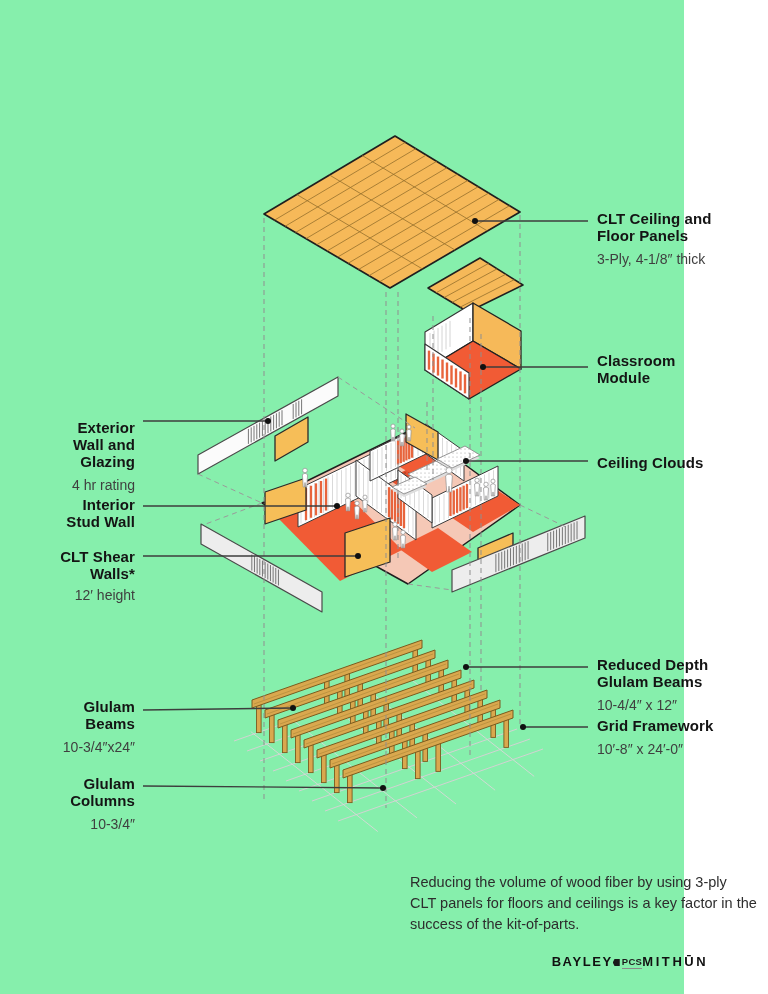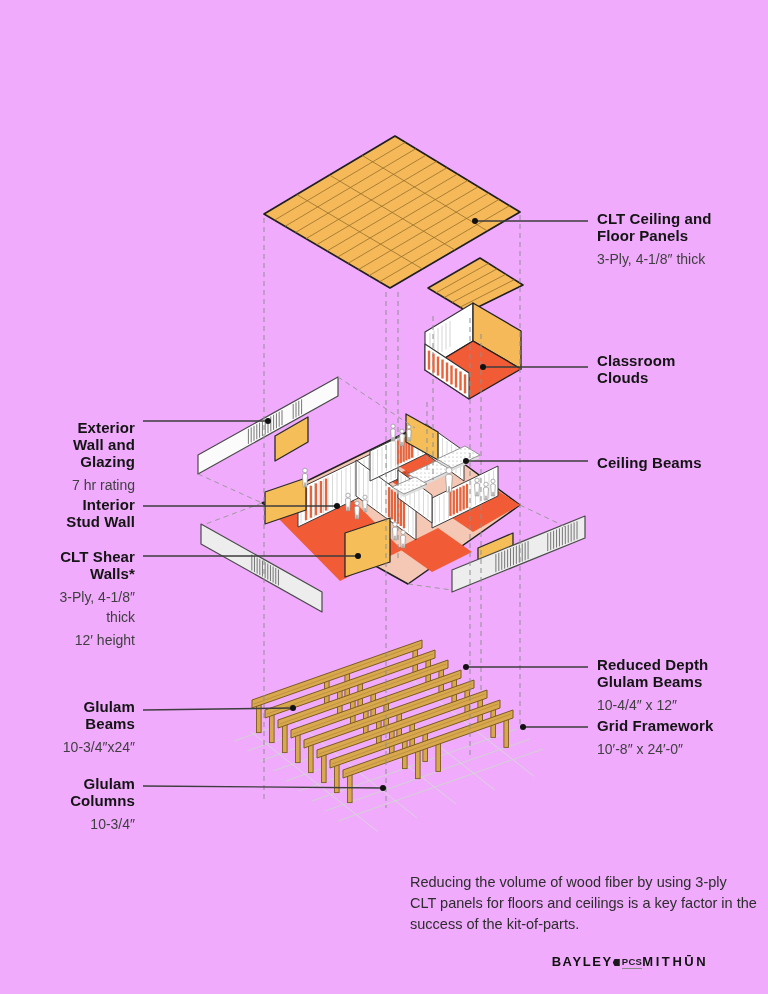--- a/index.html
+++ b/index.html
@@ -1,16 +1,16 @@
 <!DOCTYPE html>
 <html><head>
 <meta charset="utf-8">
 <style>
   html,body{margin:0;padding:0;background:#fff;width:768px;height:994px;overflow:hidden;}
-  .page{position:relative;width:768px;height:994px;background:#f0abfc;font-family:"Liberation Sans",sans-serif;}
+  .page{position:relative;width:684px;height:994px;background:#86efac;font-family:"Liberation Sans",sans-serif;}
   svg.diagram{position:absolute;left:0;top:0;}
   .callout{position:absolute;}
   .callout .t{font:700 15px/17px "Liberation Sans",sans-serif;color:#141414;white-space:pre-line;letter-spacing:.1px;}
   .callout .s{font:400 14px/20px "Liberation Sans",sans-serif;color:#3f3f3f;white-space:pre-line;margin-top:5px;}
   .callout .s2{font:400 14px/20px "Liberation Sans",sans-serif;color:#3f3f3f;white-space:pre-line;margin-top:3px;}
   .co-left{text-align:right;width:118px;}
   .co-right{text-align:left;width:170px;}
   .note{position:absolute;left:410px;top:872px;width:360px;font:400 14.5px/21px "Liberation Sans",sans-serif;color:#2d2d2d;white-space:pre-line;}
   .logos{position:absolute;left:546px;top:955px;width:168px;display:flex;align-items:baseline;justify-content:center;}
   .logo-bayley{font:700 13px/14px "Liberation Sans",sans-serif;color:#111;letter-spacing:1.6px;}
@@ -429,50 +429,48 @@
       </g>
   </svg>
 
   <div class="callout co-right" style="left:597px;top:210px;">
     <div class="t">CLT Ceiling and
 Floor Panels</div>
     <div class="s">3-Ply, 4-1/8″ thick</div>
   </div>
   <div class="callout co-right" style="left:597px;top:352px;">
     <div class="t">Classroom
-Clouds</div>
+Module</div>
   </div>
   <div class="callout co-right" style="left:597px;top:454px;">
-    <div class="t">Ceiling Beams</div>
+    <div class="t">Ceiling Clouds</div>
   </div>
   <div class="callout co-right" style="left:597px;top:656px;">
     <div class="t">Reduced Depth
 Glulam Beams</div>
     <div class="s">10-4/4″ x 12″</div>
   </div>
   <div class="callout co-right" style="left:597px;top:717px;">
     <div class="t">Grid Framework</div>
     <div class="s">10′-8″ x 24′-0″</div>
   </div>
 
   <div class="callout co-left" style="left:17px;top:419px;">
     <div class="t">Exterior
 Wall and
 Glazing</div>
-    <div class="s">7 hr rating</div>
+    <div class="s">4 hr rating</div>
   </div>
   <div class="callout co-left" style="left:17px;top:496px;">
     <div class="t">Interior
 Stud Wall</div>
   </div>
   <div class="callout co-left" style="left:17px;top:548px;">
     <div class="t">CLT Shear
 Walls*</div>
-    <div class="s">3-Ply, 4-1/8″
-thick</div>
     <div class="s2">12′ height</div>
   </div>
   <div class="callout co-left" style="left:17px;top:698px;">
     <div class="t">Glulam
 Beams</div>
     <div class="s">10-3/4″x24″</div>
   </div>
   <div class="callout co-left" style="left:17px;top:775px;">
     <div class="t">Glulam
 Columns</div>

